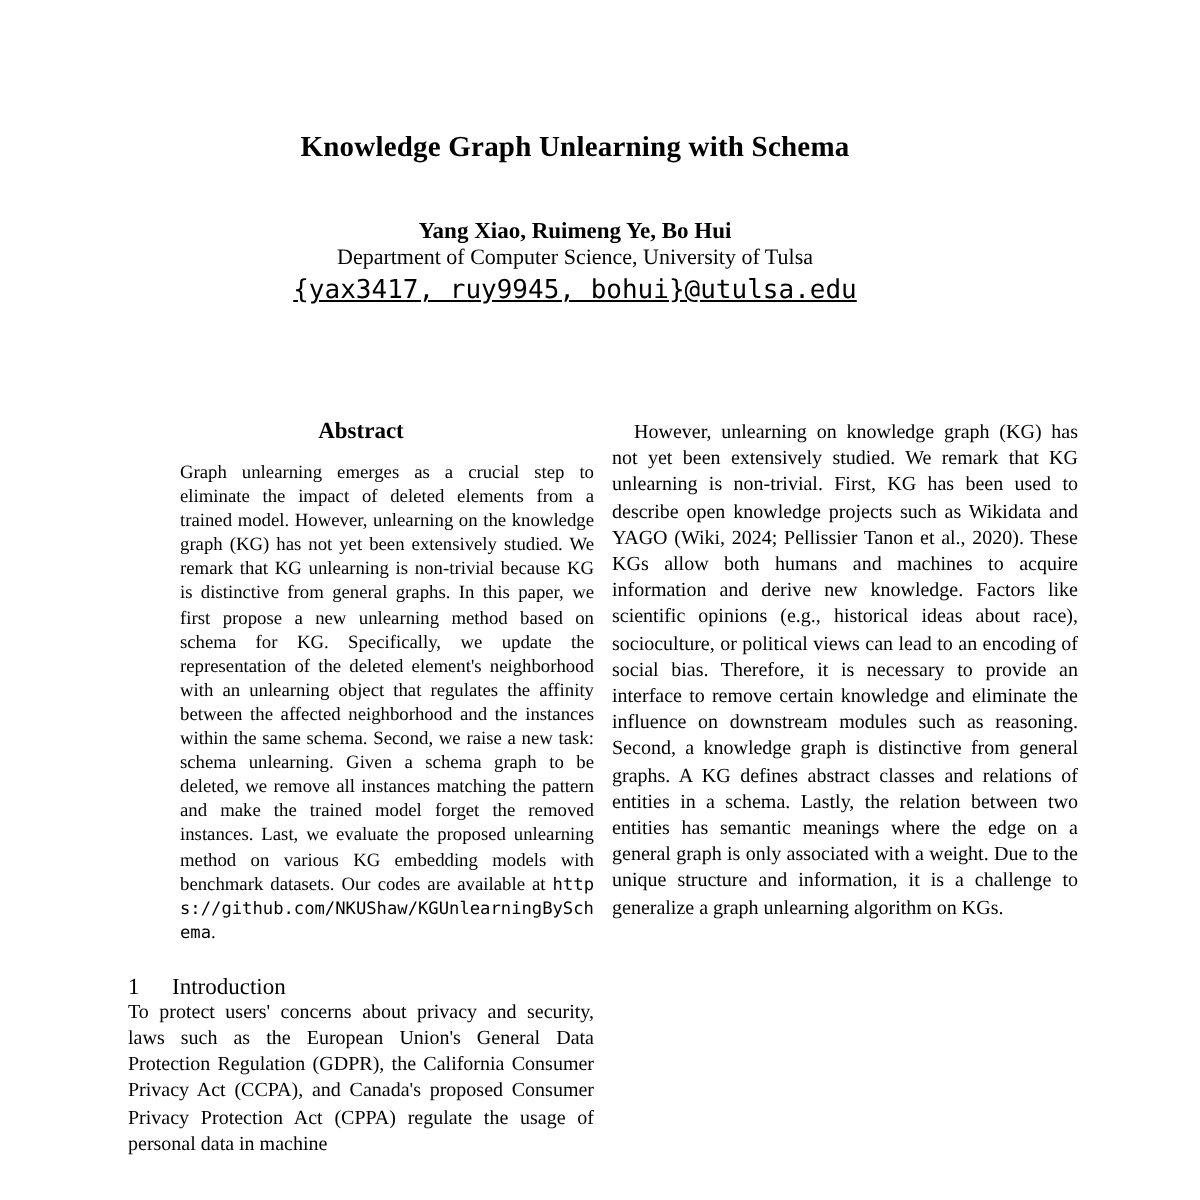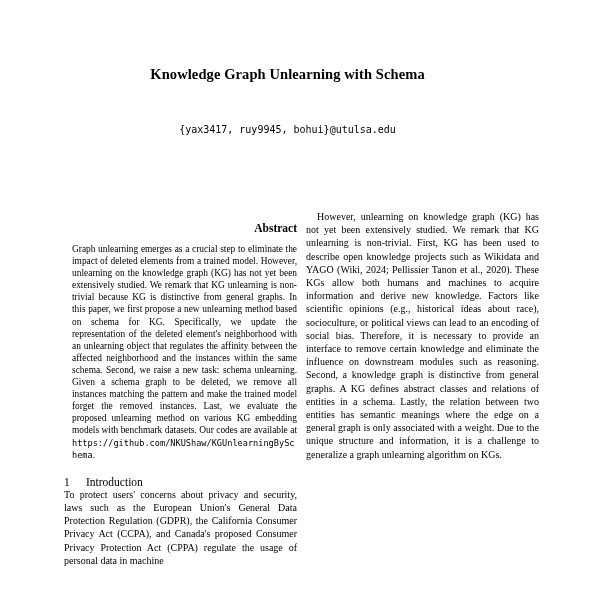--- a/index.html
+++ b/index.html
@@ -26,39 +26,40 @@
     position: absolute;
     top: 110px;
     left: 0;
     width: 100%;
     text-align: center;
   }
   .author-names { font-weight: bold; font-size: 11.5px; }
   .affiliation  { font-size: 11px; margin-top: 1px; }
   .emails {
     font-family: "DejaVu Sans Mono", monospace;
-    font-size: 10px;
-    margin-top: 14px;
+    font-size: 13px;
+    margin-top: 3px;
+    text-decoration: underline;
   }
   .columns {
     position: absolute;
     top: 210px;
     left: 64px;
     display: flex;
     gap: 9px;
   }
   .col { width: 233px; }
   .abstract-heading {
-    text-align: right;
+    text-align: center;
     font-weight: bold;
     font-size: 11.5px;
-    margin: 12px 0 9px 0;
+    margin: 0 0 9px 0;
   }
   .abstract-body {
-    margin-left: 8px;
+    margin-left: 26px;
     font-size: 9.4px;
     line-height: 12.1px;
     text-align: justify;
   }
   .mono-url {
     font-family: "DejaVu Sans Mono", monospace;
     font-size: 8.6px;
     word-break: break-all;
     color: #000000;
     text-decoration: none;
@@ -79,20 +80,22 @@
   .body-para.indent { text-indent: 11px; }
 </style>
 </head>
 <body>
 
 <div class="page">
 
   <div class="paper-title">Knowledge Graph Unlearning with Schema</div>
 
   <div class="author-block">
+    <div class="author-names">Yang Xiao, Ruimeng Ye, Bo Hui</div>
+    <div class="affiliation">Department of Computer Science, University of Tulsa</div>
     <div class="emails">{yax3417, ruy9945, bohui}@utulsa.edu</div>
   </div>
 
   <div class="columns">
 
     <div class="col col-left">
       <div class="abstract-heading">Abstract</div>
       <div class="abstract-body">
         <span>Graph unlearning emerges as a crucial step to eliminate the impact of deleted elements from a trained model. However, unlearning on the knowledge graph (KG) has not yet been extensively studied. We remark that KG unlearning is non-trivial because KG is distinctive from general graphs. In this paper, we first propose a new unlearning method based on schema for KG. Specifically, we update the representation of the deleted element's neighborhood with an unlearning object that regulates the affinity between the affected neighborhood and the instances within the same schema. Second, we raise a new task: schema unlearning. Given a schema graph to be deleted, we remove all instances matching the pattern and make the trained model forget the removed instances. Last, we evaluate the proposed unlearning method on various KG embedding models with benchmark datasets. Our codes are available at </span><a class="mono-url" href="#">https://github.com/NKUShaw/KGUnlearningBySchema</a><span>.</span>
       </div>

